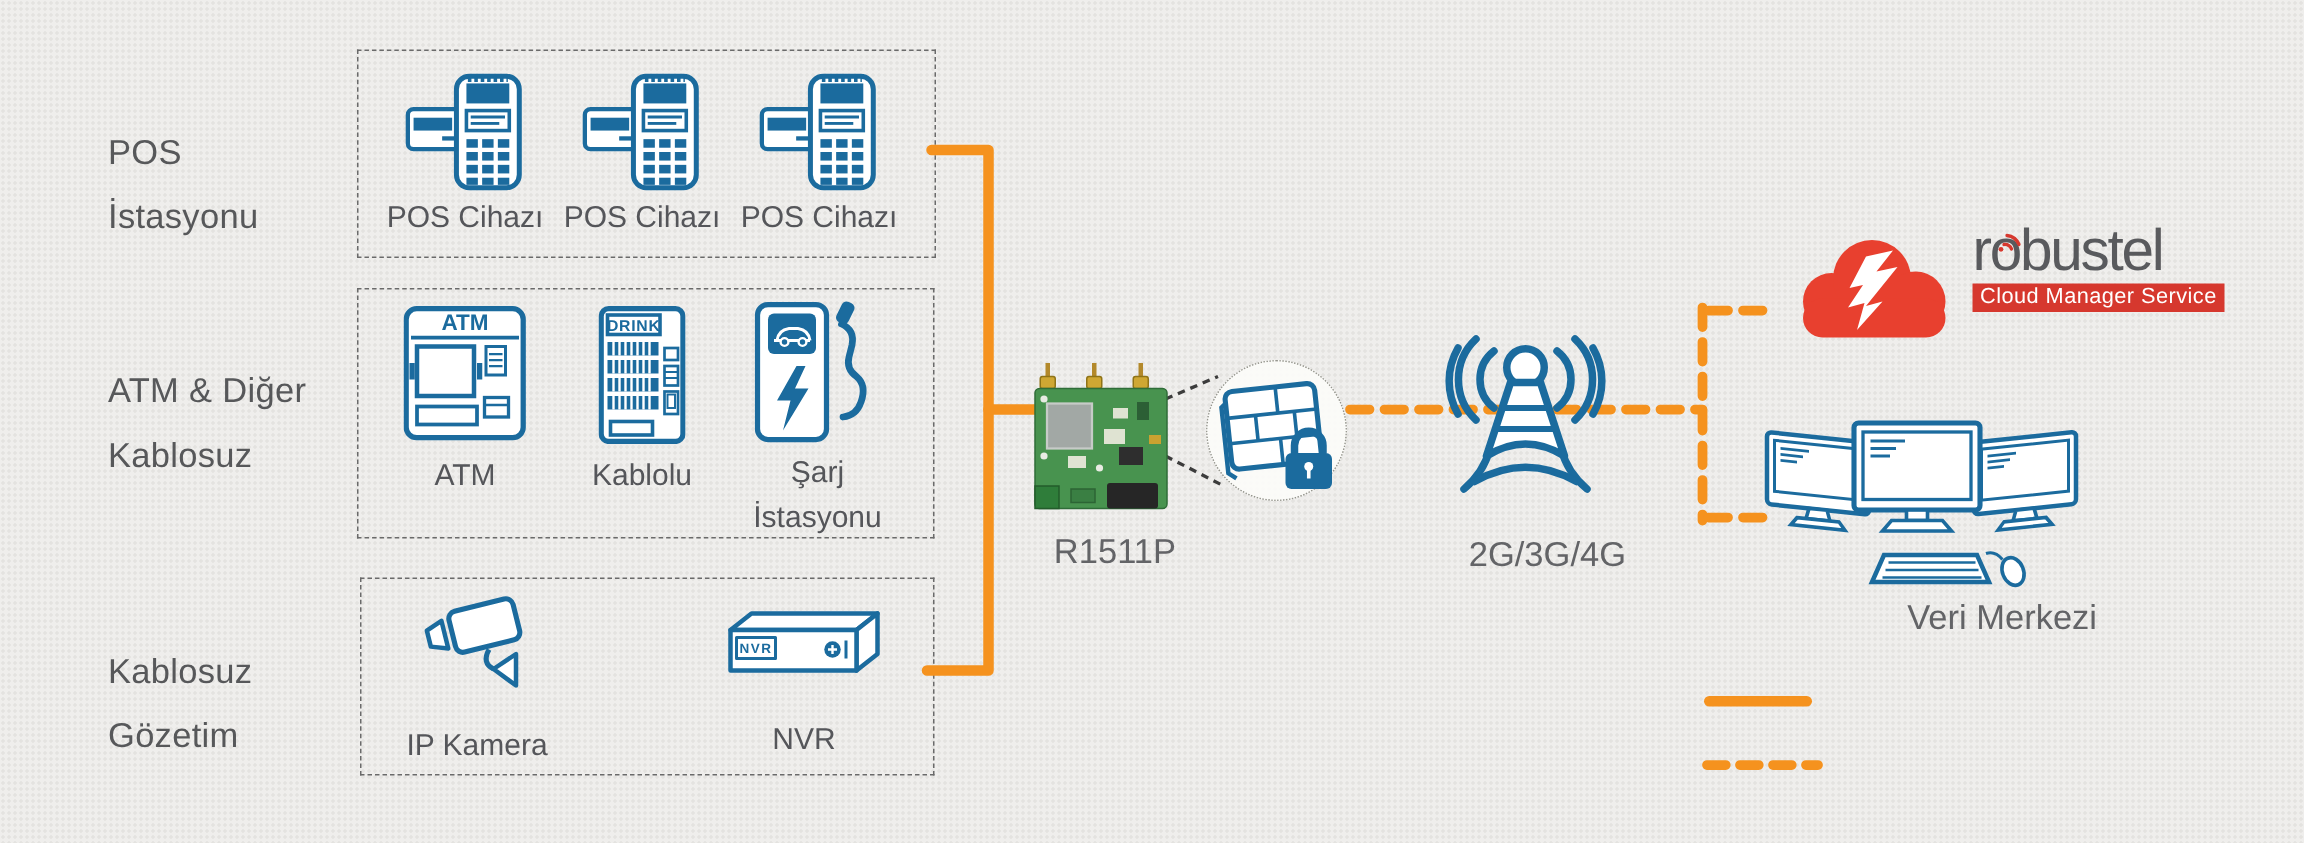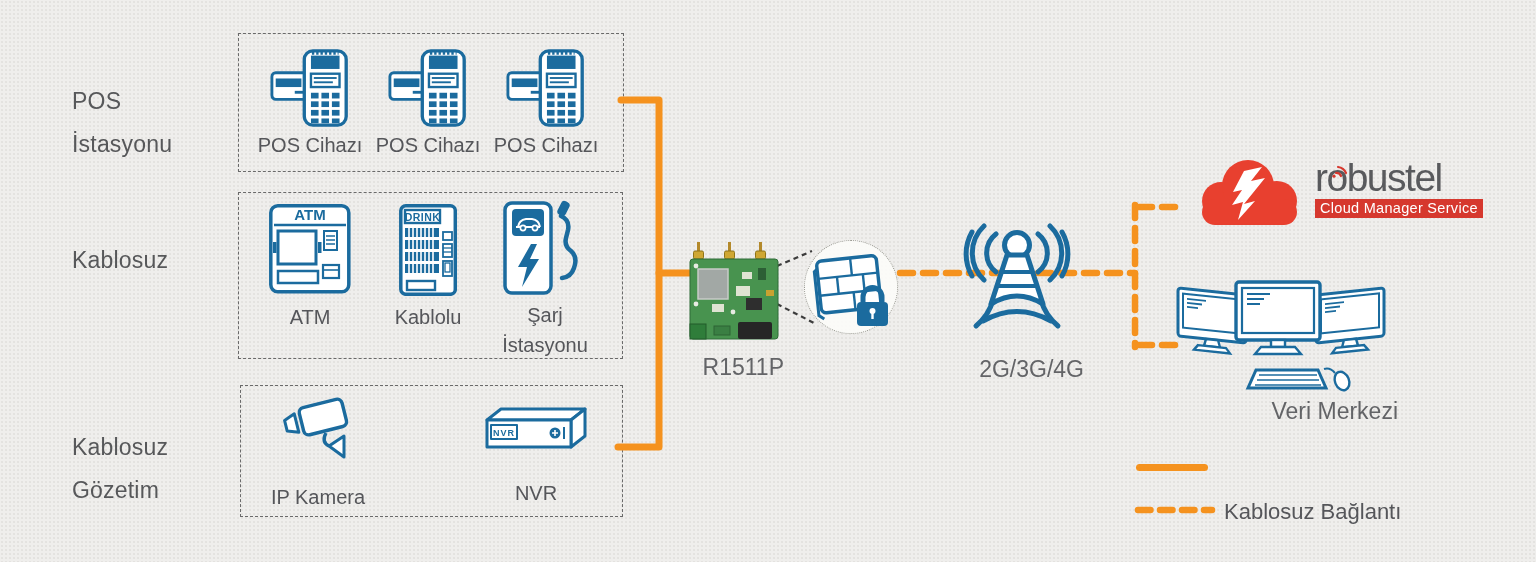--- a/index.html
+++ b/index.html
@@ -29,20 +29,21 @@
 </head>
 <body>
 
 <div class="canvas">
 
   <div class="glabel" style="left:72px;top:80px">
     <span>POS</span>
     <span>İstasyonu</span>
   </div>
   <div class="glabel" style="left:72px;top:239px">
+    <span>ATM &amp; Diğer</span>
     <span>Kablosuz</span>
   </div>
   <div class="glabel" style="left:72px;top:426px">
     <span>Kablosuz</span>
     <span>Gözetim</span>
   </div>
 
   <div class="gbox" style="left:238px;top:33px;width:384px;height:137px"></div>
   <div class="gbox" style="left:238px;top:192px;width:383px;height:165px"></div>
   <div class="gbox" style="left:240px;top:385px;width:381px;height:130px"></div>
@@ -339,21 +340,21 @@
     <svg width="116" height="88" viewBox="0 0 116 88">
       <g fill="#e8402f">
         <circle cx="33" cy="55" r="19"></circle>
         <circle cx="60" cy="40" r="26"></circle>
         <circle cx="89" cy="55" r="20"></circle>
         <rect x="14" y="53" width="95" height="26" rx="13"></rect>
       </g>
       <path d="M56,25 L74,21 L63,35 L77,32 L56,58 L67,55 L50,74 L55,56 L44,59 L54,44 L45,46 Z" fill="#fff"></path>
     </svg>
   </div>
-  <div class="brand" style="left:1315px;top:158px">
+  <div class="brand" style="left:1315px;top:148px">
     <div class="brand-word">robustel</div>
     <svg class="brand-wifi" width="20" height="16" viewBox="0 0 20 16">
       <g stroke="#d6382e" stroke-width="2.2" fill="none" stroke-linecap="round">
         <path d="M7,11 A5,5 0 0 1 12,14"></path>
         <path d="M9,5 A10,10 0 0 1 17,11"></path>
       </g>
       <circle cx="5" cy="14.2" r="1.6" fill="#d6382e"></circle>
     </svg>
     <div class="brand-banner">Cloud Manager Service</div>
   </div>
@@ -405,15 +406,14 @@
         <path d="M163,95 q-5,-6 -11,-4" stroke-width="2" fill="none"></path>
       </g>
     </svg>
   </div>
   <div class="nodelabel" style="left:1180px;top:398px;width:218px">Veri Merkezi</div>
 
   <div class="legend-solid" style="left:1136px;top:464px;background:#f5921e"></div>
   <svg class="node" style="left:1134px;top:504px" width="82" height="12">
     <line x1="4" y1="6" x2="78" y2="6" stroke="#f5921e" stroke-width="6.5" stroke-dasharray="12.5 9.5" stroke-linecap="round"></line>
   </svg>
-  <div class="legend-label" style="left:1224px;top:499px">Kablosuz Bağlantı</div>
 
 </div>
 
 </body></html>

